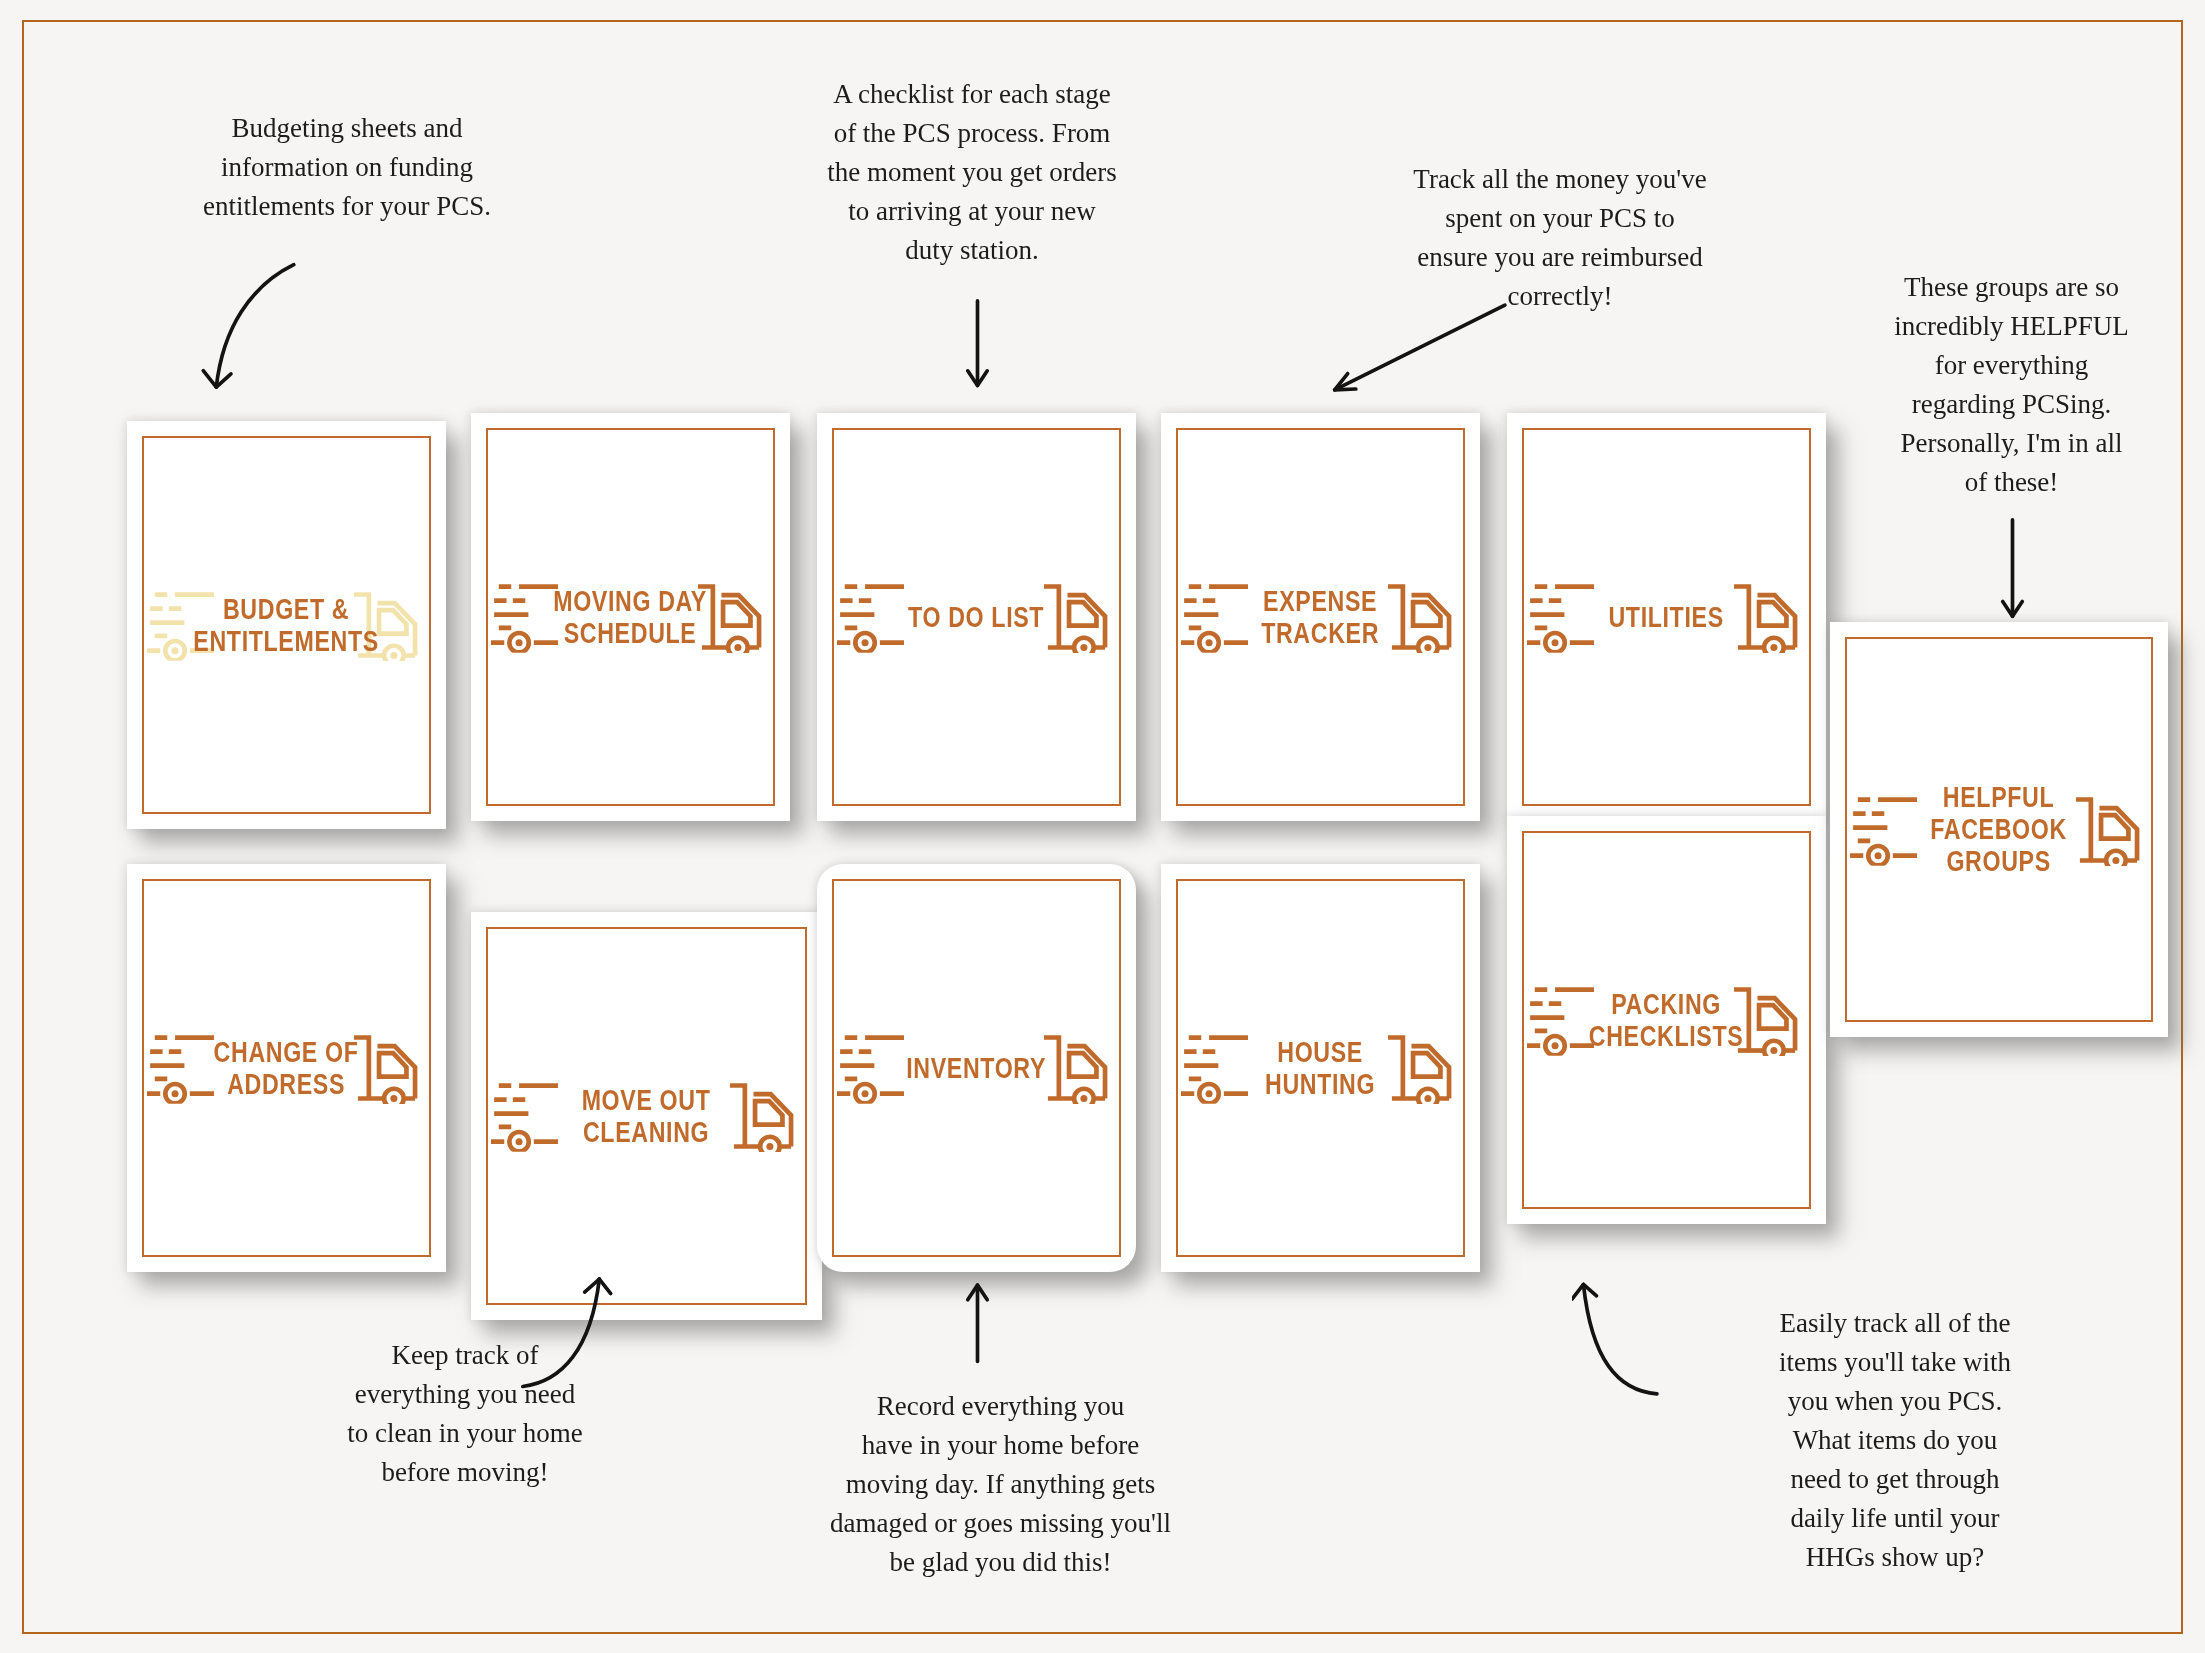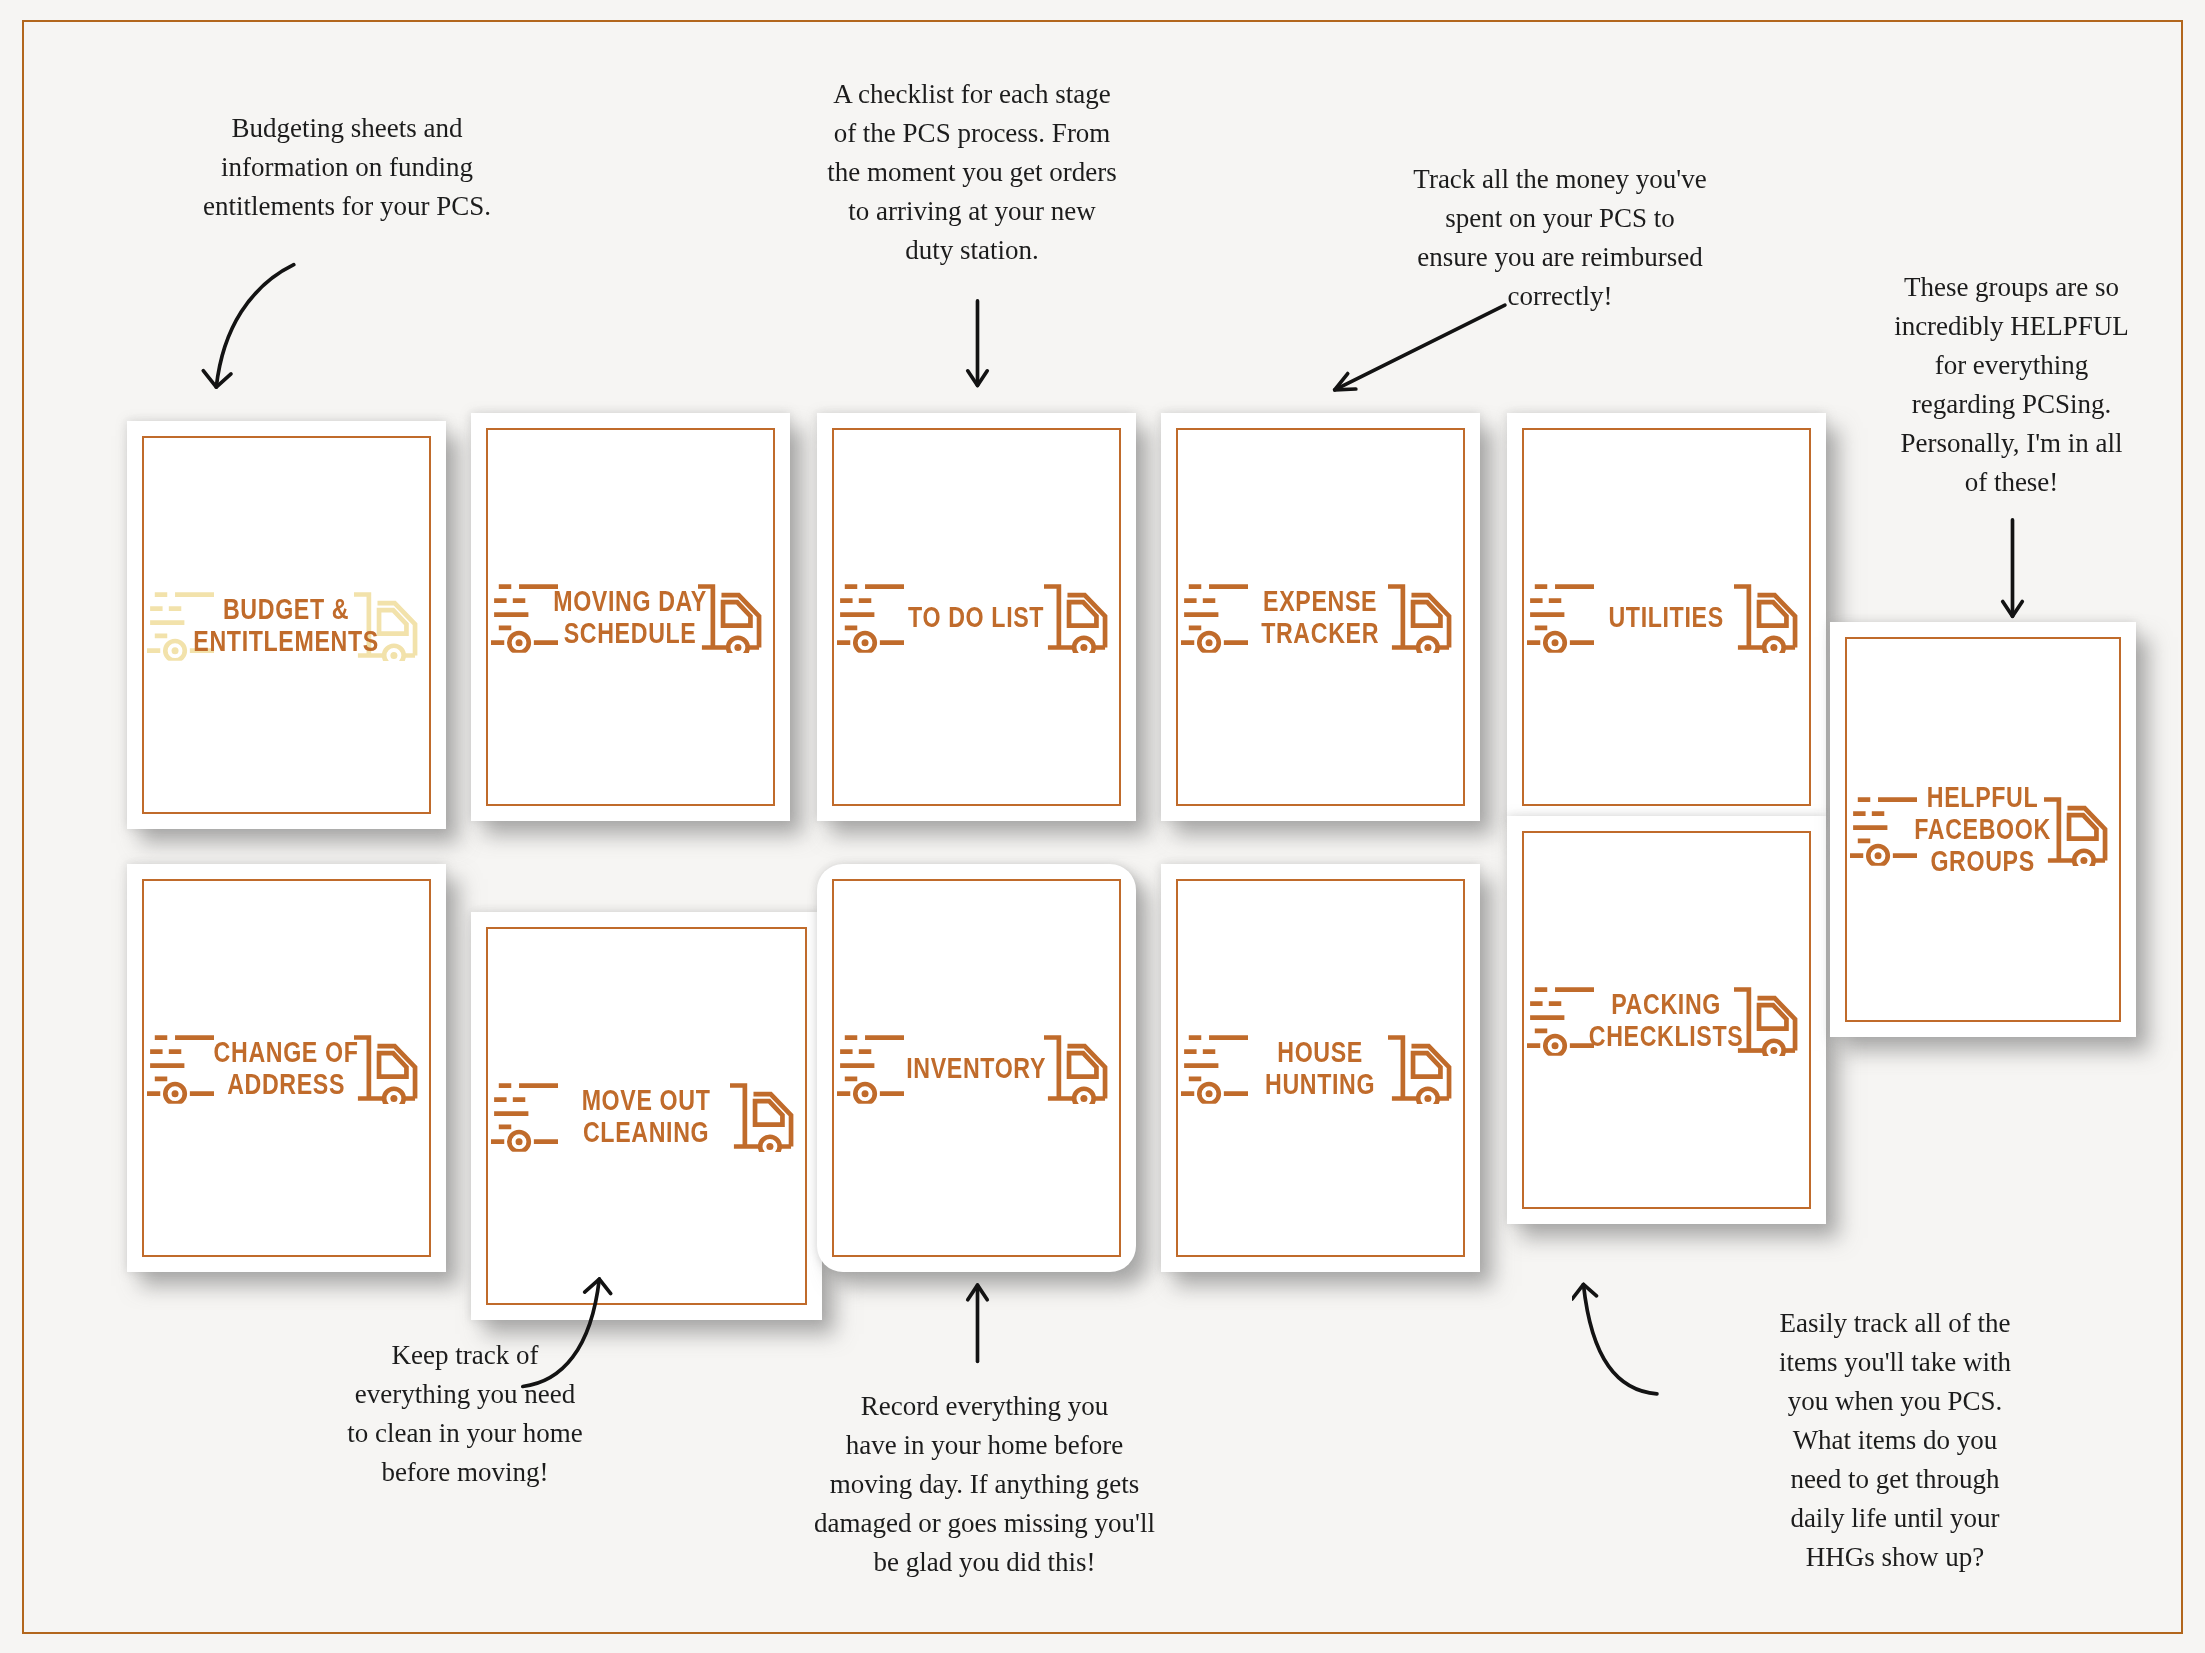--- a/index.html
+++ b/index.html
@@ -207,21 +207,21 @@
       </span>
     <div class="card-title">PACKING
 CHECKLISTS</div>
     <span class="truck-cab">
         <svg class="truck" viewBox="0 0 92 92">
           <use href="#truck-cab"></use>
         </svg>
       </span>
   </div>
 
-  <div class="card card--fb" style="left:1830px;top:622px;">
+  <div class="card card--fb" style="left:1830px;top:622px;padding-left:32px;">
     <div class="card-inner"></div>
     <span class="truck-rear">
         <svg class="truck" viewBox="0 0 86 92">
           <use href="#truck-rear"></use>
         </svg>
       </span>
     <div class="card-title">HELPFUL
 FACEBOOK
 GROUPS</div>
     <span class="truck-cab">
@@ -246,21 +246,21 @@
   <div class="ann" style="left:1836px;top:268px;width:351px;">These groups are so
 incredibly HELPFUL
 for everything
 regarding PCSing.
 Personally, I'm in all
 of these!</div>
   <div class="ann" style="left:261px;top:1336px;width:408px;">Keep track of
 everything you need
 to clean in your home
 before moving!</div>
-  <div class="ann" style="left:756px;top:1387px;width:457px;">Record everything you
+  <div class="ann" style="left:772px;top:1387px;width:457px;">Record everything you
 have in your home before
 moving day. If anything gets
 damaged or goes missing you'll
 be glad you did this!</div>
   <div class="ann" style="left:1699px;top:1304px;width:392px;">Easily track all of the
 items you'll take with
 you when you PCS.
 What items do you
 need to get through
 daily life until your

